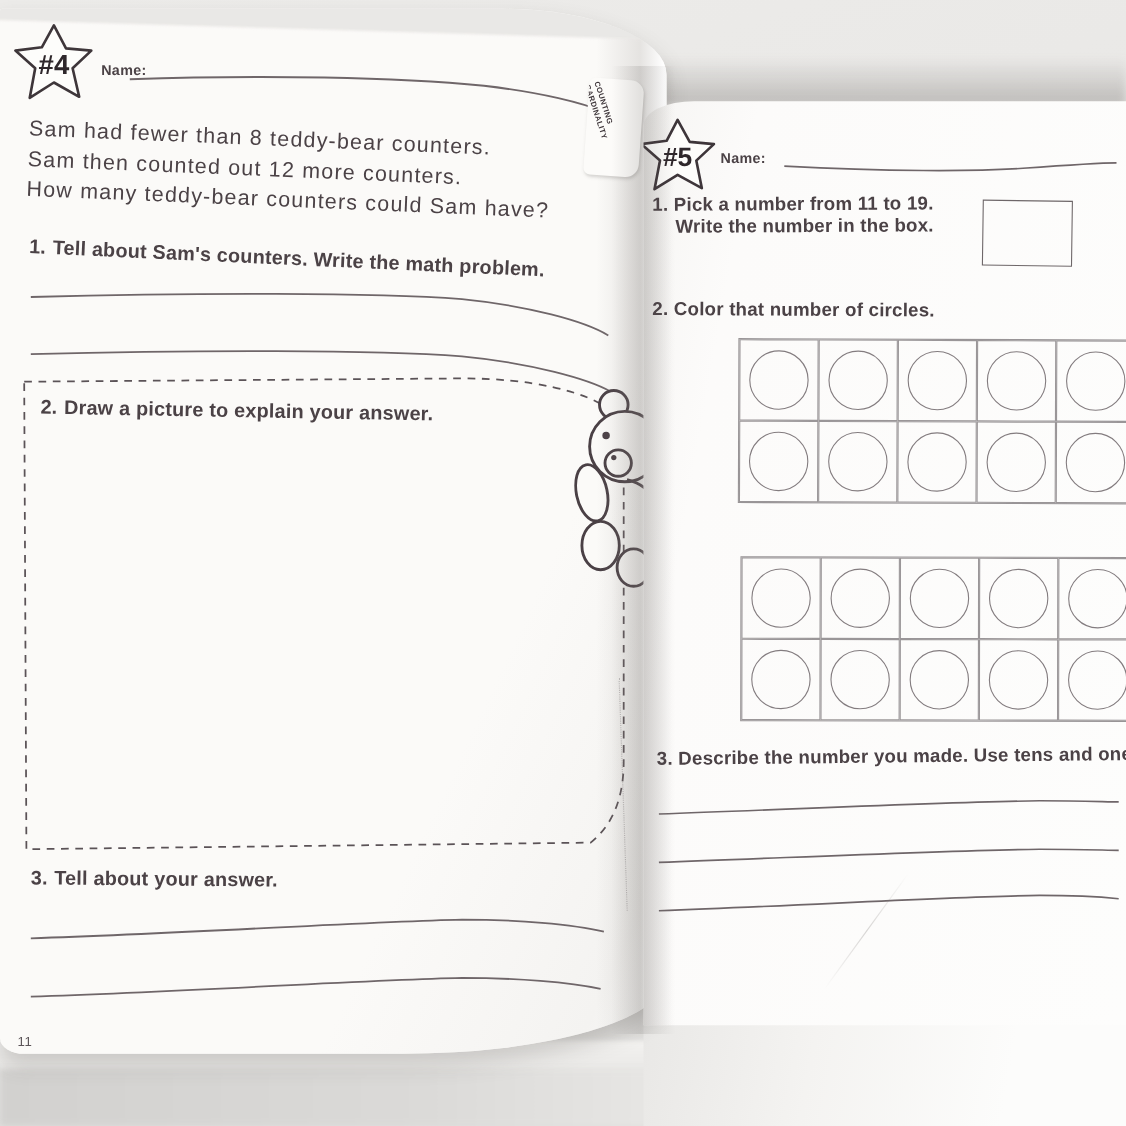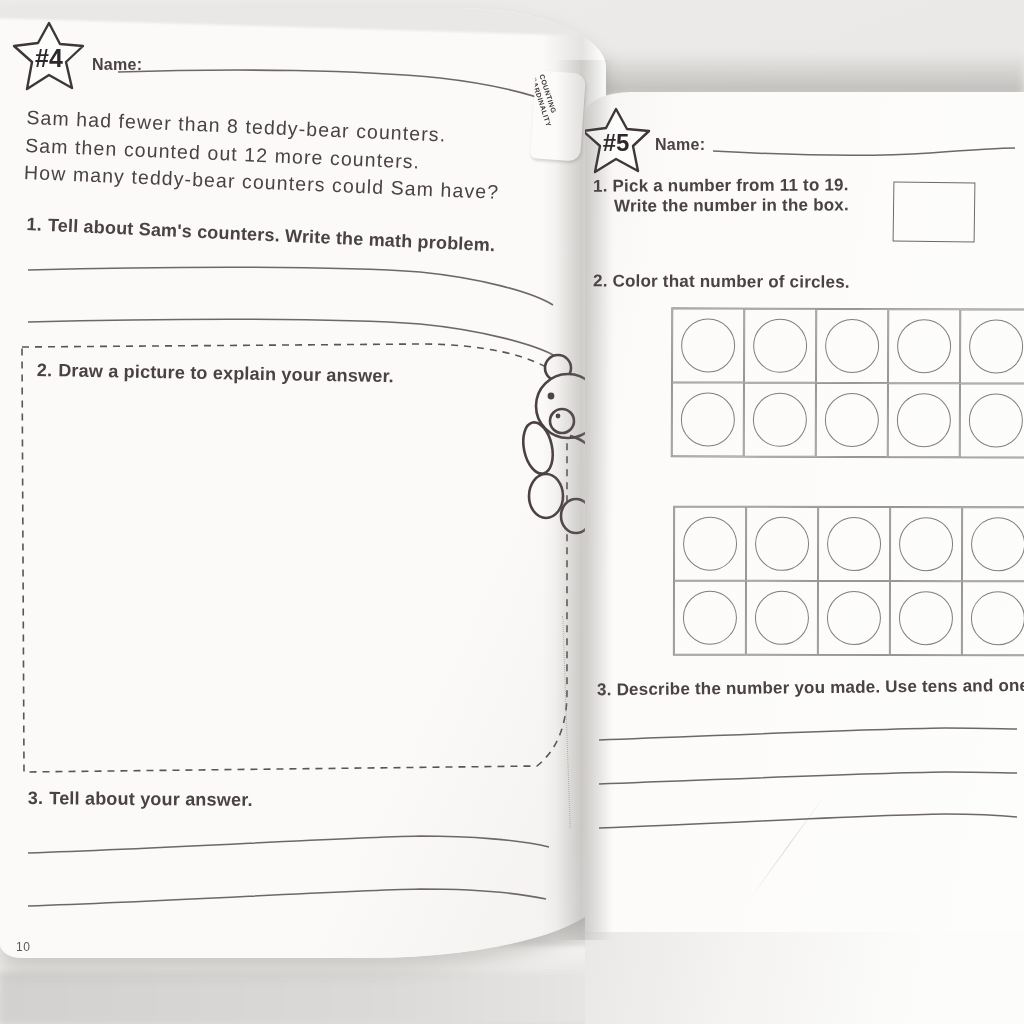--- a/index.html
+++ b/index.html
@@ -35,21 +35,21 @@
     border-radius:46px 0 0 0/22px 0 0 0;
     background:linear-gradient(100deg,#f6f5f3 0%,#fcfbfa 18%,#fdfdfc 100%);}
   .right-edge-shade{left:0;top:0;width:26px;height:100%;
     background:linear-gradient(to right,rgba(138,133,129,.22),rgba(255,255,255,0));}
   .gutter-shadow{left:556px;top:60px;width:58px;height:880px;pointer-events:none;
     background:linear-gradient(to right,rgba(0,0,0,0) 0%,rgba(92,88,85,.16) 45%,rgba(0,0,0,0) 100%);}
   
   .ink{color:#4b4246;}
   svg.lines{left:0;top:0;pointer-events:none;}
   .star-badge text{font-family:"Liberation Sans",sans-serif;font-weight:700;}
-  .name-label{font-size:16px;font-weight:700;letter-spacing:.3px;}
+  .name-label{font-size:13px;font-weight:700;letter-spacing:.3px;}
   .problem{font-size:19.5px;letter-spacing:1.1px;line-height:27.5px;white-space:nowrap;}
   .task{font-size:18px;font-weight:700;letter-spacing:.2px;white-space:nowrap;}
   .task .t-num{margin-right:6px;}
   .task-r{font-size:17px;font-weight:700;letter-spacing:.2px;white-space:nowrap;}
   .task-r .t-num{margin-right:5px;}
   .task-r .t-sub{display:block;margin-left:21px;font-weight:700;}
   .page-number{font-size:12px;letter-spacing:.5px;color:#5c5559;}
   
   .chapter-tab{left:533px;top:72px;width:50px;height:88px;background:#fcfbf9;overflow:hidden;
     border-radius:6px 12px 12px 6px;transform:rotate(4deg);
@@ -124,21 +124,21 @@
       <circle cx="40" cy="77" r="12"></circle>
     </g>
     <circle cx="29" cy="52" r="3.4" fill="#4a4045"></circle>
     <circle cx="36" cy="72" r="2.4" fill="#4a4045"></circle>
   </svg>
 
   <div class="abs ink task" style="left:28px;top:780px;transform:rotate(0.5deg);transform-origin:left top;">
     <span class="t-num">3.</span><span>Tell about your answer.</span>
   </div>
 
-  <span class="abs page-number" style="left:16px;top:932px;">10</span>
+  <span class="abs page-number" style="left:16px;top:932px;">11</span>
 
   <div class="abs fine-print-vertical"></div>
   <div class="abs curl-shade"></div>
   <div class="abs top-wedge"></div>
 </div>
 
 <div class="abs chapter-tab">
   <div class="tab-text">
     <span>COUNTING</span><br>
     <span>CARDINALITY</span>

